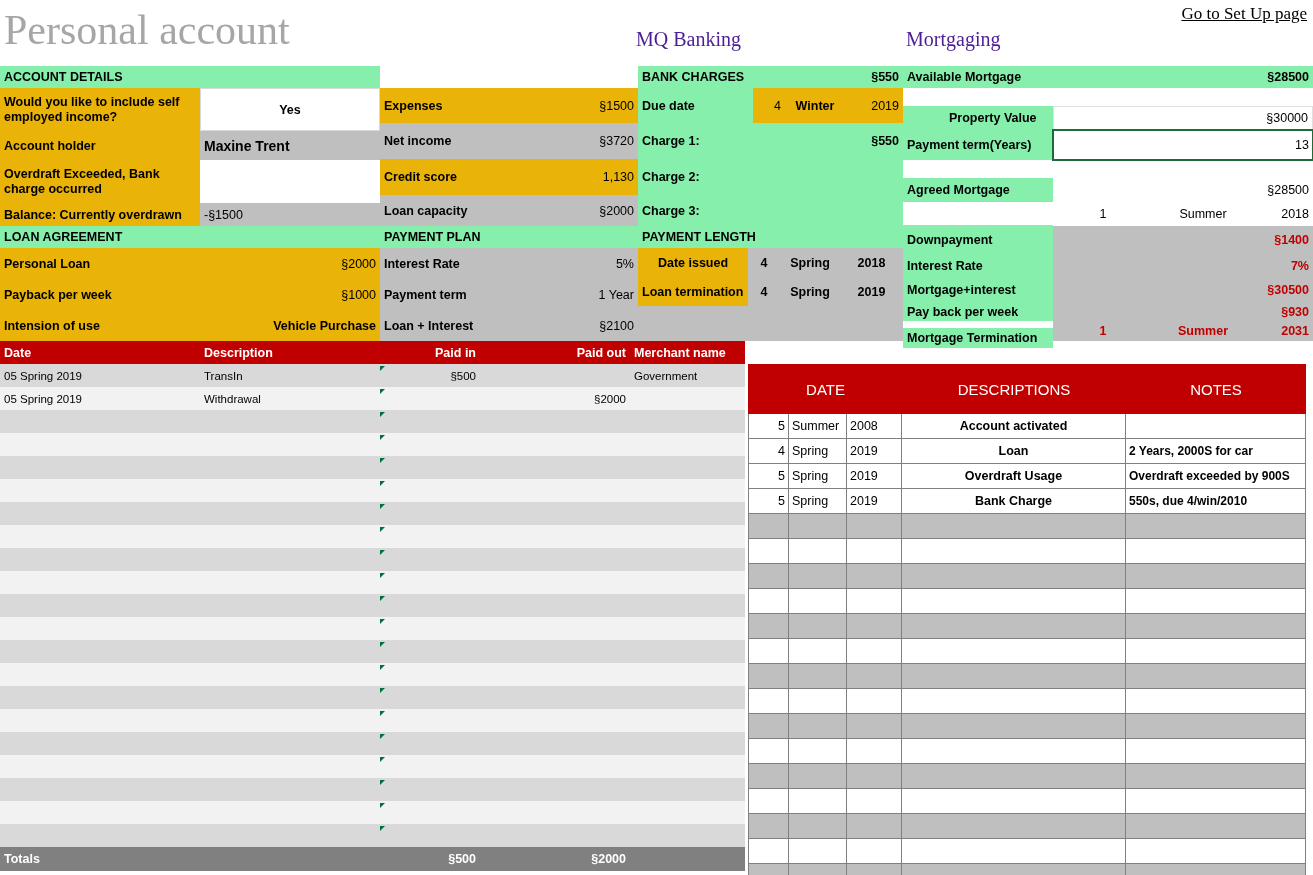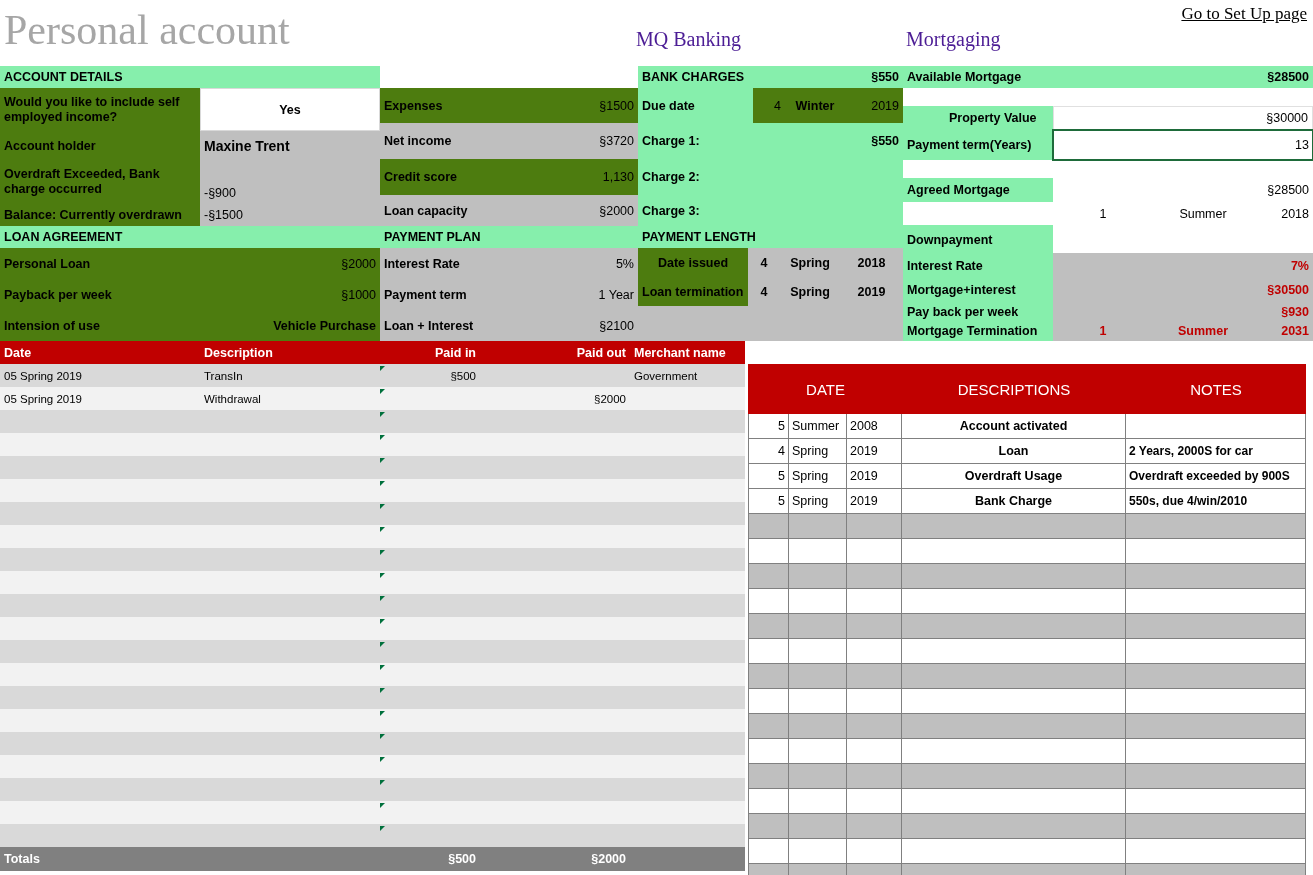--- a/index.html
+++ b/index.html
@@ -33,21 +33,21 @@
     cursor: pointer;
   }
 
   
   .red {
     background: #86efac; color: #ffffff; font-weight: bold;
     font-size: 12.5px;
   }
   .hdr-center { text-align: center; }
   .grey { background: #bfbfbf; }
-  .lgrey { background: #4d7c0f; }
+  .lgrey { background: #eab308; }
   .wht { background: #ffffff; }
 
   
   .c {
     position: absolute;
     display: flex; align-items: center;
     font-size: 12.5px; color: #000;
     padding: 0 4px; overflow: hidden; white-space: nowrap;
   }
   .c.center { justify-content: center; }
@@ -133,21 +133,20 @@
   <div class="c red" style="left:903px;top:66px;width:150px;height:22px;">Available Mortgage</div>
   <div class="c red right" style="left:1053px;top:66px;width:260px;height:22px;">§28500</div>
 
   <div class="c wrap bold lgrey" style="left:0;top:88px;width:200px;height:43px;">Would you like to include self employed income?</div>
   <div class="c center bold wht" style="left:200px;top:88px;width:180px;height:43px;border:1px solid #d9d9d9;">Yes</div>
 
   <div class="c bold lgrey" style="left:0;top:131px;width:200px;height:29px;">Account holder</div>
   <div class="c wrap bold lgrey" style="left:0;top:160px;width:200px;height:43px;">Overdraft Exceeded, Bank charge occurred</div>
 
   <div class="c bold grey" style="left:200px;top:131px;width:180px;height:29px;font-size:14px;">Maxine Trent</div>
-  <div class="c grey" style="left:200px;top:160px;width:180px;height:43px;align-items:flex-end;padding-bottom:3px;">-§900</div>
 
   <div class="c bold lgrey" style="left:0;top:203px;width:200px;height:23px;">Balance: Currently overdrawn</div>
   <div class="c grey" style="left:200px;top:203px;width:180px;height:23px;">-§1500</div>
 
   <div class="c bold lgrey" style="left:380px;top:88px;width:141px;height:35px;">Expenses</div>
   <div class="c right lgrey" style="left:521px;top:88px;width:117px;height:35px;">§1500</div>
 
   <div class="c bold grey" style="left:380px;top:123px;width:141px;height:36px;">Net income</div>
   <div class="c right grey" style="left:521px;top:123px;width:117px;height:36px;">§3720</div>
 
@@ -179,31 +178,32 @@
 
   <div class="c bold red" style="left:903px;top:178px;width:150px;height:24px;">Agreed Mortgage</div>
   <div class="c right wht" style="left:1053px;top:178px;width:260px;height:24px;">§28500</div>
 
   <div class="c bold red" style="left:903px;top:202px;width:150px;height:24px;margin-top:23px;">Start Date</div>
   <div class="c center wht" style="left:1053px;top:202px;width:100px;height:24px;">1</div>
   <div class="c center wht" style="left:1153px;top:202px;width:100px;height:24px;">Summer</div>
   <div class="c right wht" style="left:1253px;top:202px;width:60px;height:24px;">2018</div>
 
   <div class="c bold red" style="left:903px;top:226px;width:150px;height:27px;">Downpayment</div>
+  <div class="c right grey" style="left:1053px;top:226px;width:260px;height:27px;color:#c00000;font-weight:bold;">§1400</div>
 
   <div class="c bold red" style="left:903px;top:253px;width:150px;height:25px;">Interest Rate</div>
   <div class="c right grey" style="left:1053px;top:253px;width:260px;height:25px;color:#c00000;font-weight:bold;">7%</div>
 
   <div class="c bold red" style="left:903px;top:278px;width:150px;height:24px;">Mortgage+interest</div>
   <div class="c right grey" style="left:1053px;top:278px;width:260px;height:24px;color:#c00000;font-weight:bold;">§30500</div>
 
   <div class="c bold red" style="left:903px;top:302px;width:150px;height:19px;">Pay back per week</div>
   <div class="c right grey" style="left:1053px;top:302px;width:260px;height:19px;color:#c00000;font-weight:bold;">§930</div>
 
-  <div class="c bold red" style="left:903px;top:321px;width:150px;height:20px;">Mortgage Termination</div>
+  <div class="c bold red" style="left:903px;top:328px;width:150px;height:20px;">Mortgage Termination</div>
   <div class="c center grey" style="left:1053px;top:321px;width:100px;height:20px;color:#c00000;font-weight:bold;">1</div>
   <div class="c center grey" style="left:1153px;top:321px;width:100px;height:20px;color:#c00000;font-weight:bold;">Summer</div>
   <div class="c right grey" style="left:1253px;top:321px;width:60px;height:20px;color:#c00000;font-weight:bold;">2031</div>
 
   <div class="c red hdr-center" style="left:0;top:226px;width:380px;height:22px;">LOAN AGREEMENT</div>
   <div class="c red hdr-center" style="left:380px;top:226px;width:258px;height:22px;">PAYMENT PLAN</div>
   <div class="c red hdr-center" style="left:638px;top:226px;width:265px;height:22px;">PAYMENT LENGTH</div>
 
   <div class="c bold lgrey" style="left:0;top:248px;width:200px;height:31px;">Personal Loan</div>
   <div class="c right lgrey" style="left:200px;top:248px;width:180px;height:31px;">§2000</div>

